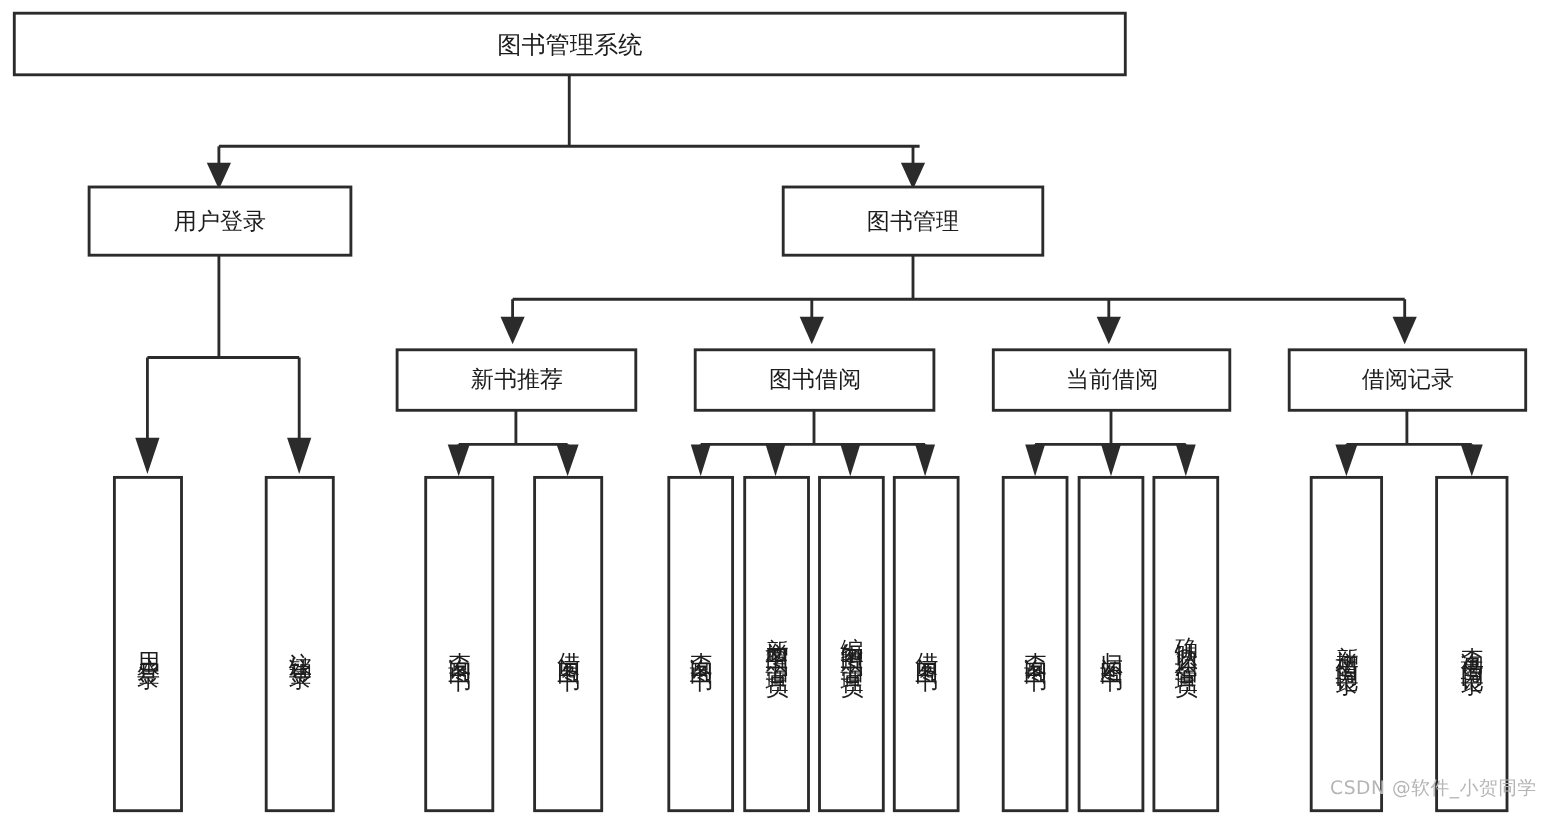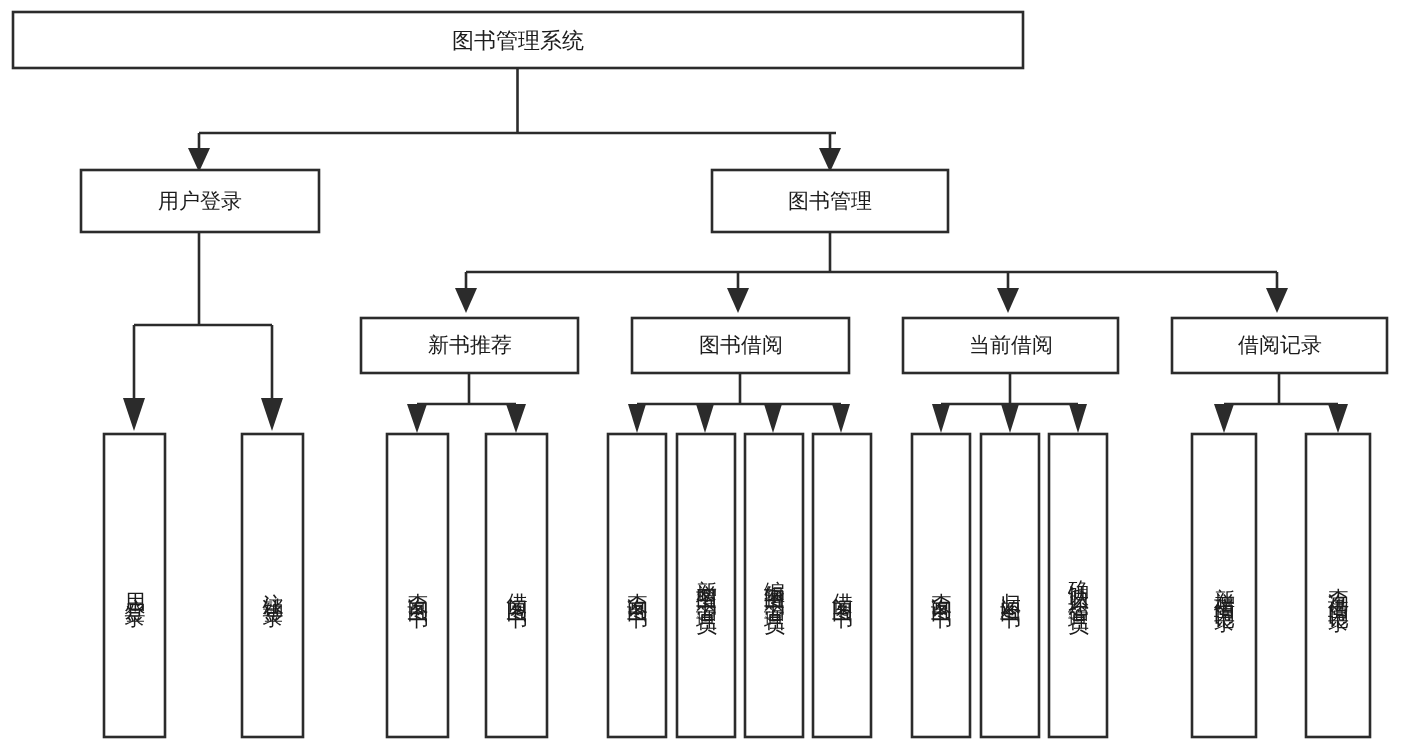--- a/index.html
+++ b/index.html
@@ -241,13 +241,14 @@
     <span class="v-text">确认归还（管理员）</span>
   </div>
 
   <div class="v-node" style="left:1192px; top:434px; width:64px; height:303px;">
     <span class="v-text">新增借阅记录</span>
   </div>
   <div class="v-node" style="left:1306px; top:434px; width:64px; height:303px;">
     <span class="v-text">查询借阅记录</span>
   </div>
 
+  <div class="watermark">CSDN @软件_小贺同学</div>
 </div>
 
 </body></html>

